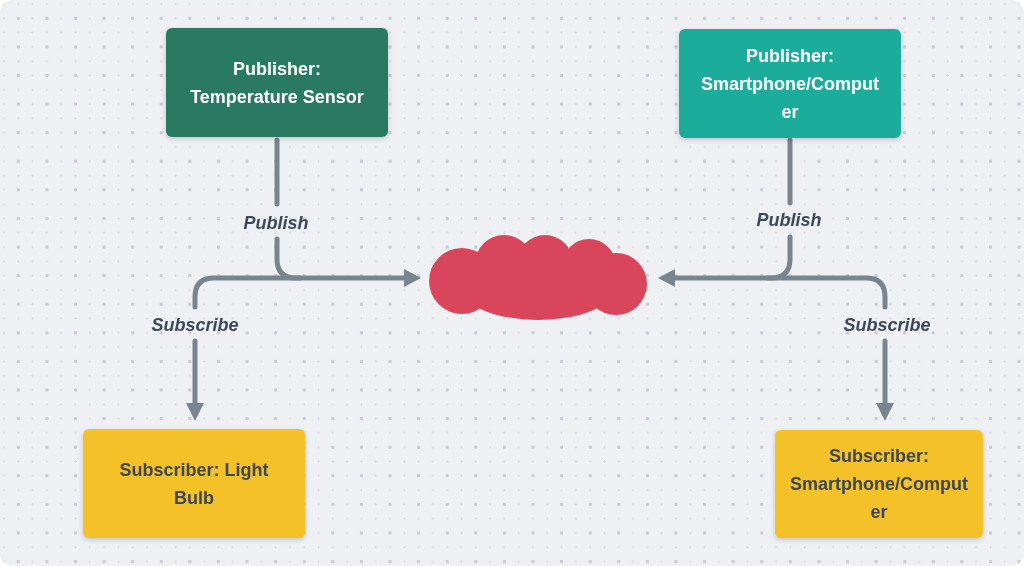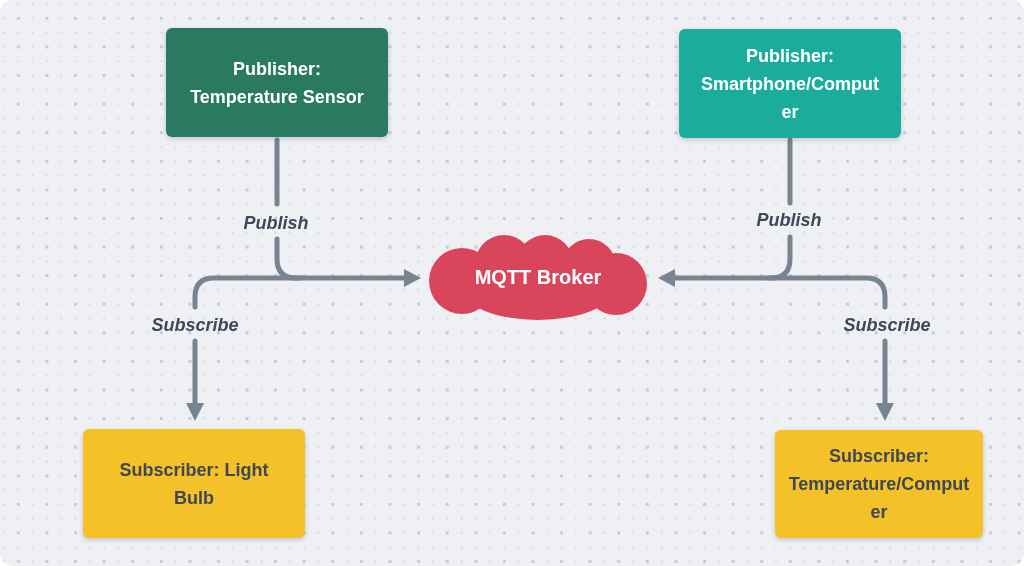--- a/index.html
+++ b/index.html
@@ -95,27 +95,26 @@
     </g>
   </svg>
 
   <div class="node node-pub-temp">Publisher:
 Temperature Sensor</div>
 
   <div class="node node-pub-phone">Publisher:
 Smartphone/Comput
 er</div>
 
-  <div class="broker-label">MQTT Broker</div>
 
   <div class="node node-sub-bulb">Subscriber: Light
 Bulb</div>
 
   <div class="node node-sub-phone">Subscriber:
-Temperature/Comput
+Smartphone/Comput
 er</div>
 
   <div class="edge-label lbl-publish-left">Publish</div>
 
   <div class="edge-label lbl-subscribe-left">Subscribe</div>
 
   <div class="edge-label lbl-publish-right">Publish</div>
 
   <div class="edge-label lbl-subscribe-right">Subscribe</div>
 

